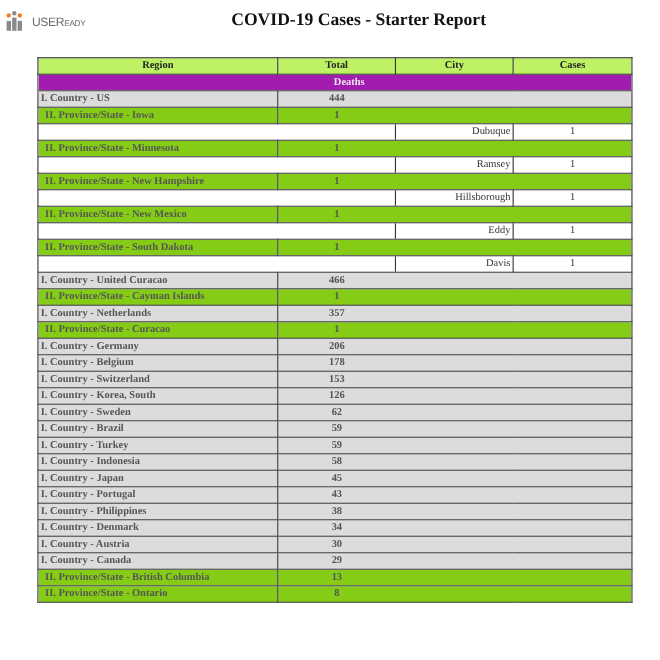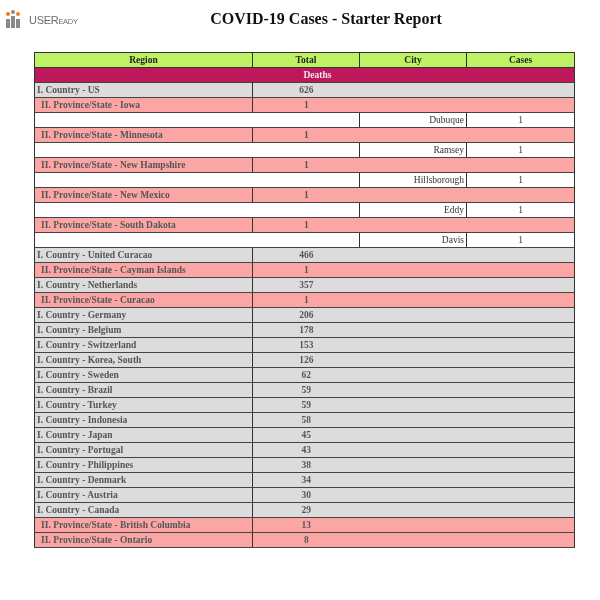--- a/index.html
+++ b/index.html
@@ -83,35 +83,35 @@
       overflow: hidden;
     }
     th.hdr {
       background: #bef264;
       border: 1.5px solid #333;
       font-weight: bold;
       color: #222;
       text-align: center;
     }
     tr.band td {
-      background: #be185d;
+      background: #a21caf;
       color: #f2e6f2;
       font-weight: bold;
       text-align: center;
       border-left: 1.5px solid #333;
       border-right: 1.5px solid #333;
       padding-left: 28px;
     }
     tr.country td {
       background: #dcdcdc;
       border-top: 1.5px solid #444;
       border-bottom: 1.5px solid #444;
     }
     tr.province td {
-      background: #fca5a5;
+      background: #84cc16;
       border-top: 1.5px solid #444;
       border-bottom: 1.5px solid #444;
     }
     tr.country td.region, tr.province td.region {
       font-weight: bold;
       color: #555;
       text-align: left;
       border-left: 1.5px solid #333;
       border-right: 1.5px solid #333;
     }
@@ -178,21 +178,21 @@
       <th class="hdr">City</th>
       <th class="hdr">Cases</th>
     </tr>
   </thead>
   <tbody id="report-body">
     <tr class="band">
       <td colspan="4">Deaths</td>
     </tr>
   <tr class="country">
         <td class="region">I. Country - US</td>
-        <td class="total">626</td>
+        <td class="total">444</td>
         <td class="fill" colspan="2"></td>
       </tr>
       <tr class="province">
         <td class="region">II. Province/State - Iowa</td>
         <td class="total">1</td>
         <td class="fill" colspan="2"></td>
       </tr>
       <tr class="city">
         <td class="blank" colspan="2"></td>
         <td class="cityname">Dubuque</td>

